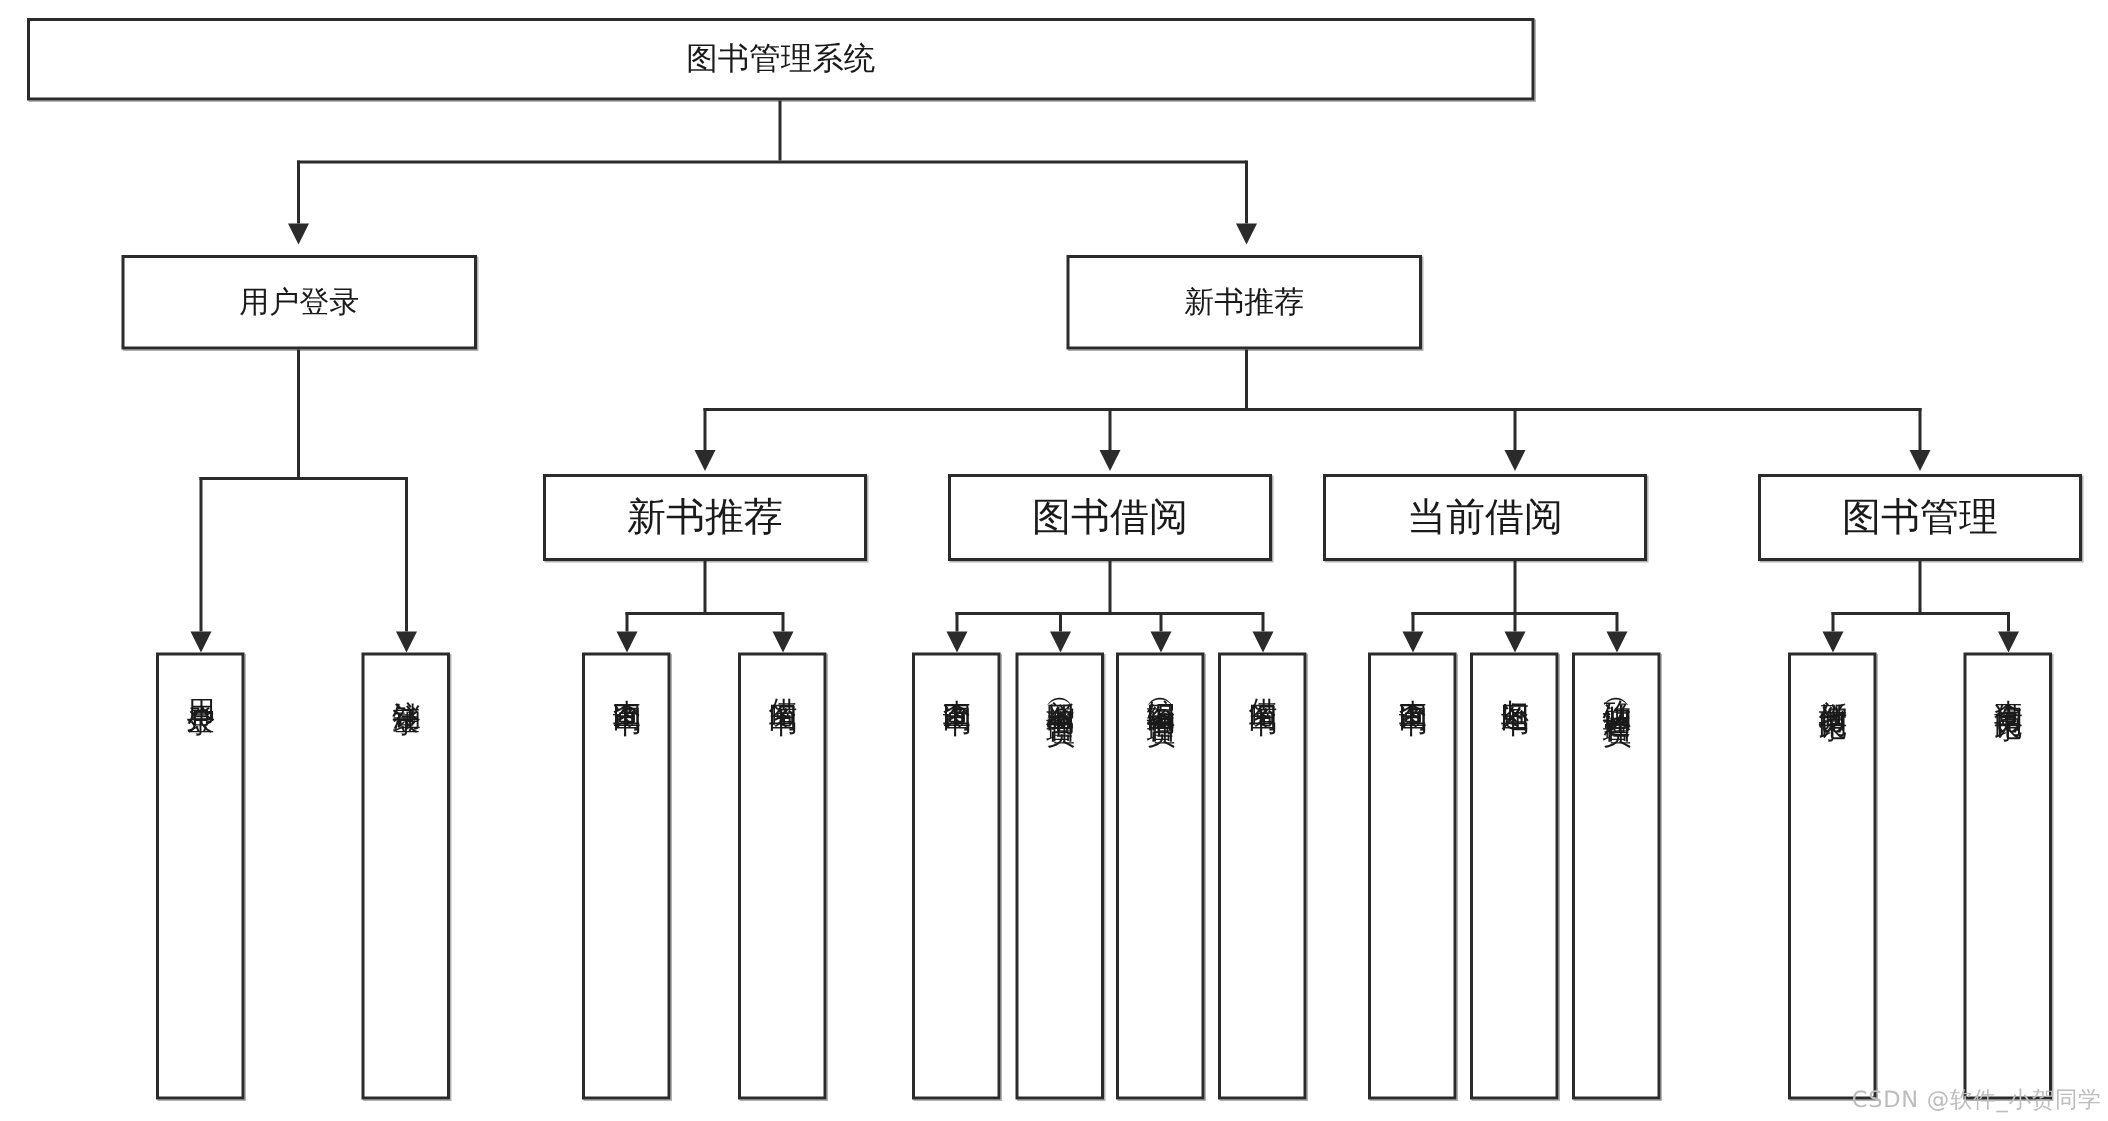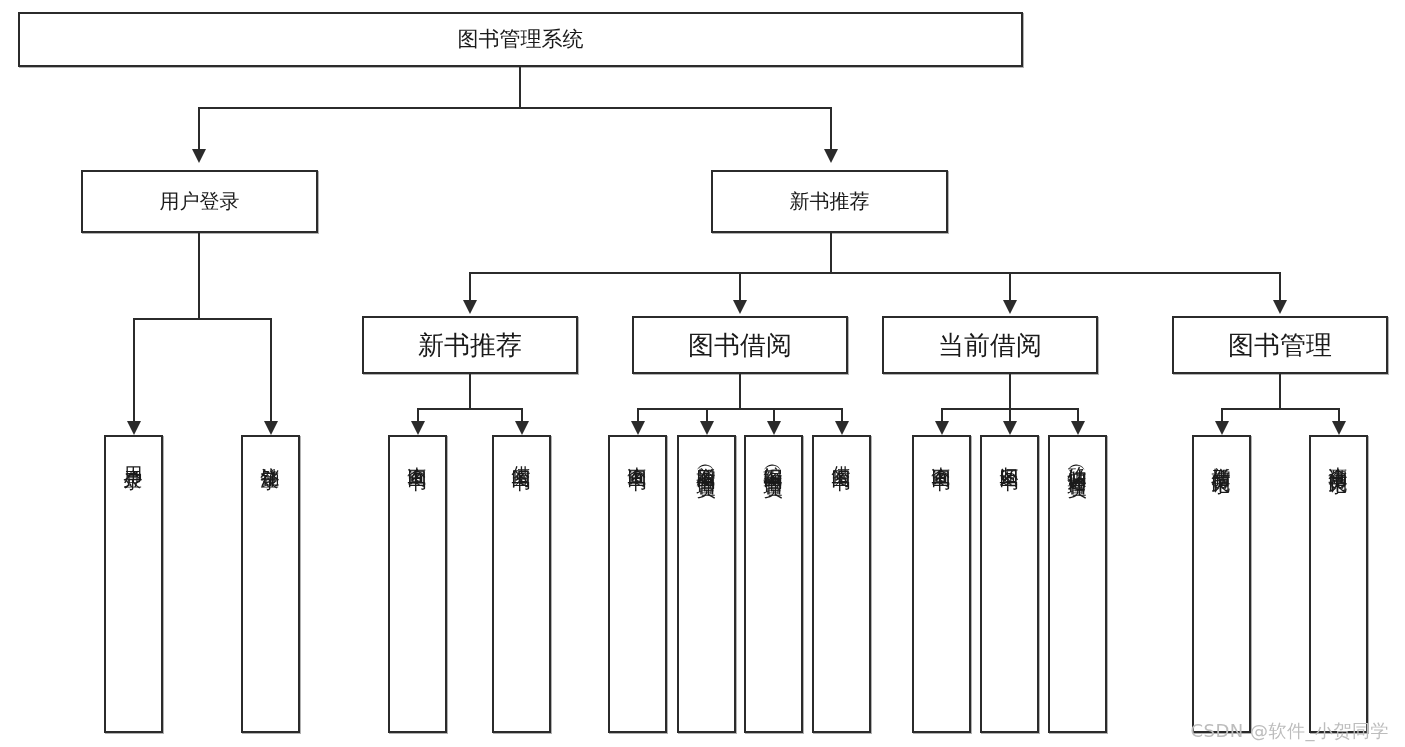--- a/index.html
+++ b/index.html
@@ -56,23 +56,23 @@
   .arrow{
     position:absolute;
     width:0;height:0;
     border-left:7px solid transparent;
     border-right:7px solid transparent;
     border-top:14px solid #2b2b2b;
   }
   
   #watermark{
     position:absolute;
-    right:16px;
+    right:4px;
     bottom:4px;
-    font-size:18px;
+    font-size:15px;
     color:#bdbdbd;
     letter-spacing:0.5px;
     white-space:nowrap;
     pointer-events:none;
   }
 </style>
 </head>
 <body>
 
 <div id="canvas">

